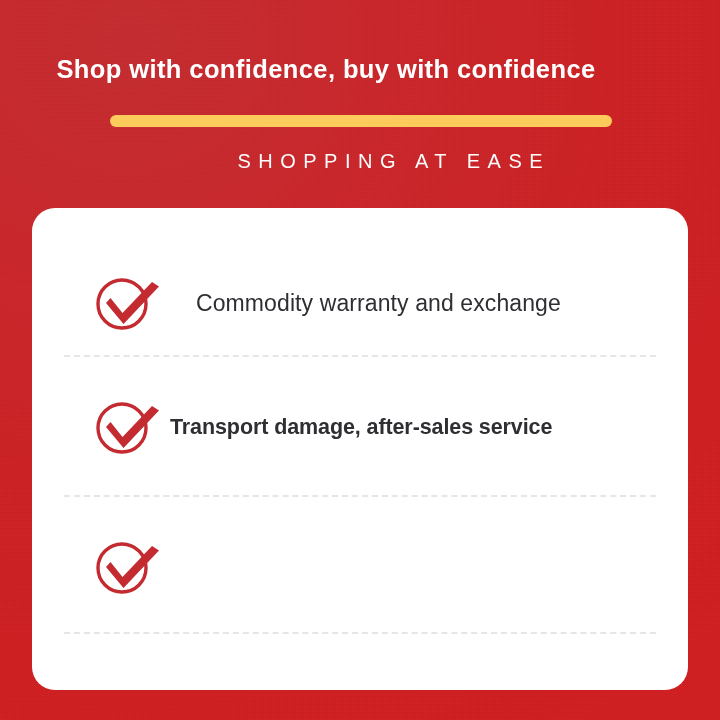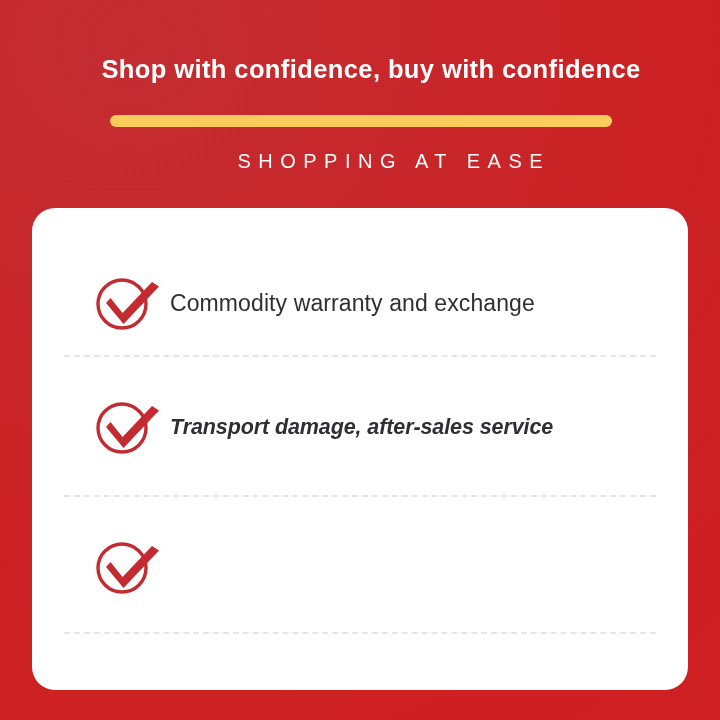--- a/index.html
+++ b/index.html
@@ -35,21 +35,20 @@
       repeating-linear-gradient(90deg, rgba(255,255,255,.05) 0px, rgba(255,255,255,.05) 1px, rgba(0,0,0,.04) 1px, rgba(0,0,0,.04) 2px);
   }
 
   
   #header {
     position: absolute;
     left: 0;
     top: 0;
     width: 652px;
     text-align: center;
-    margin-left: 45px;
   }
 
   #headline {
     margin: 0;
     padding-top: 53px;
     font-size: 25.5px;
     font-weight: 700;
     color: #ffffff;
     letter-spacing: .4px;
     line-height: 32px;
@@ -94,21 +93,21 @@
   }
 
   .feature-row {
     position: absolute;
     left: 0;
     width: 656px;
     height: 62px;
     display: flex;
     align-items: center;
   }
-  #row-0 { top: 64px; }
+  #row-0 { top: 64px; gap: 26px; }
   #row-1 { top: 188px; }
   #row-2 { top: 328px; }
 
   .check-icon {
     position: relative;
     flex: 0 0 auto;
     width: 74px;
     height: 62px;
     margin-left: 64px;
   }
@@ -121,21 +120,20 @@
   }
   .w-light {
     font-size: 23px;
     font-weight: 400;
     letter-spacing: .1px;
   }
   .w-bold {
     font-size: 21.5px;
     font-weight: 700;
     letter-spacing: -.1px;
-    font-style: italic;
   }
 
   .divider {
     position: absolute;
     left: 32px;
     width: 592px;
     height: 0;
     border-top: 2px dashed #e6e6e6;
   }
   #divider-0 { top: 147px; }

